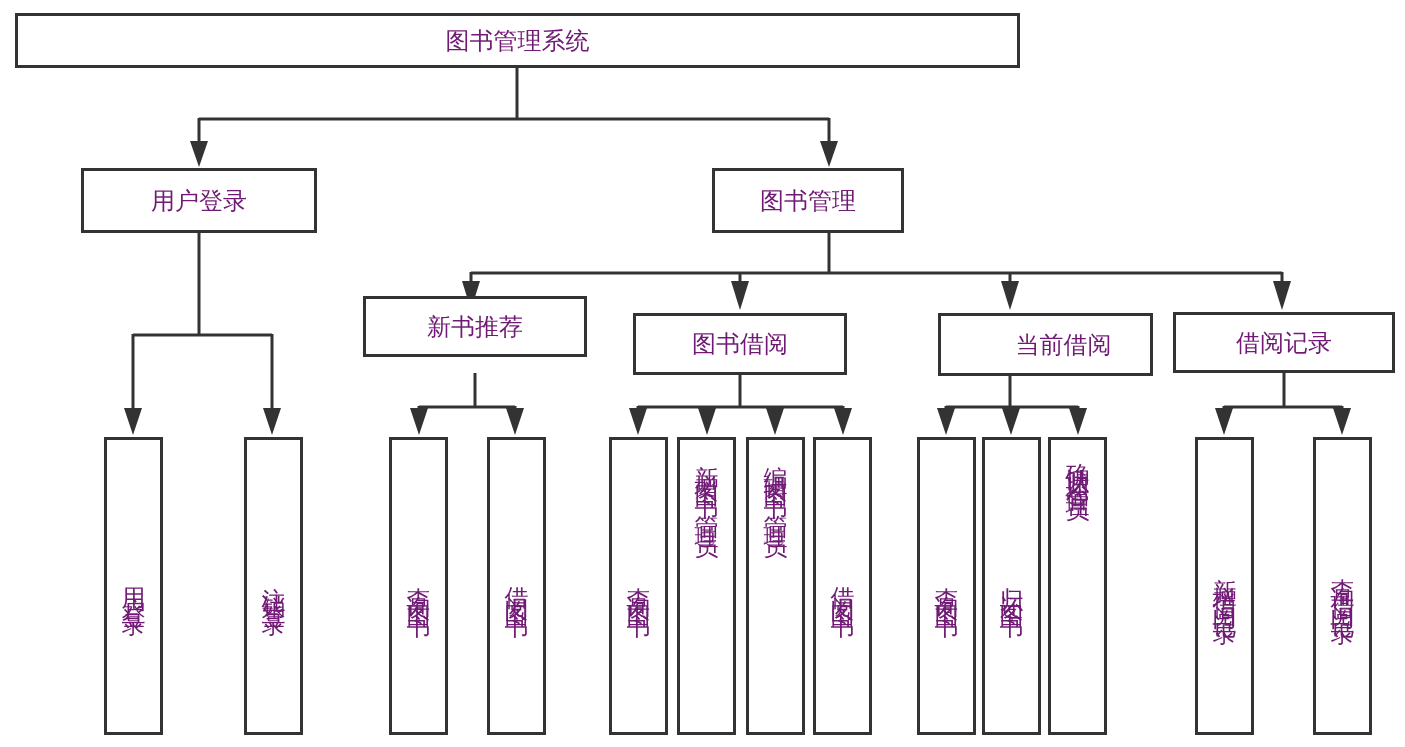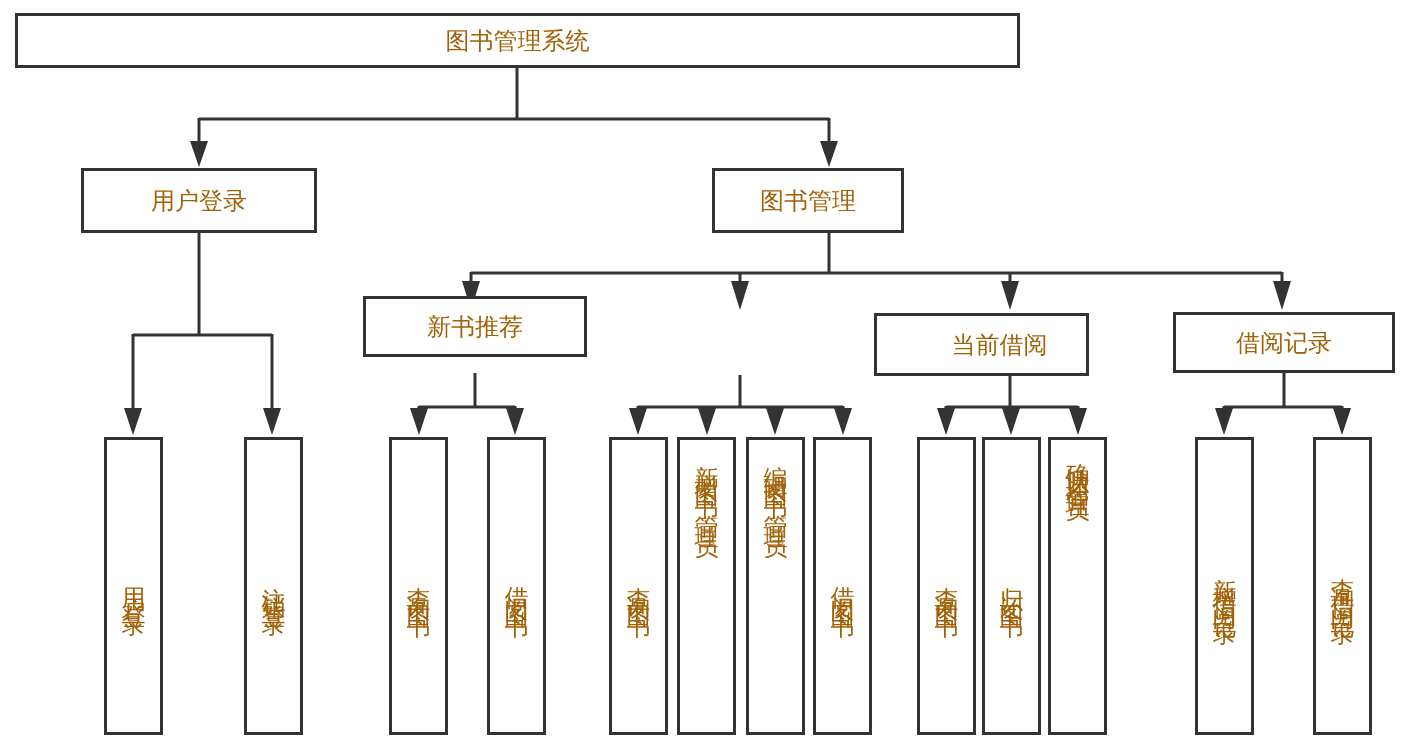--- a/index.html
+++ b/index.html
@@ -14,21 +14,21 @@
   #wires{position:absolute;left:0;top:0;width:1405px;height:747px;}
   .box{
     position:absolute;
     background:#fff;
     border:3px solid #333;
     box-sizing:border-box;
     display:flex;
     align-items:center;
     justify-content:center;
     font-size:24px;
-    color:#a16207;
+    color:#701a75;
     z-index:2;
     white-space:nowrap;
   }
   
   .vbox{
     writing-mode:vertical-rl;
     text-orientation:mixed;
     letter-spacing:9px;
     width:59px;
     top:437px;
@@ -45,21 +45,21 @@
     letter-spacing:5px;
   }
   
   #root{left:15px;top:13px;width:1005px;height:55px;}
   
   #n-login{left:81px;top:168px;width:236px;height:65px;}
   #n-mgmt{left:712px;top:168px;width:192px;height:65px;}
   
   #n-newbook{left:363px;top:296px;width:224px;height:61px;}
   #n-borrow{left:633px;top:313px;width:214px;height:62px;}
-  #n-current{left:874px;top:313px;width:215px;height:63px;padding-left:36px;}
+  #n-current{left:938px;top:313px;width:215px;height:63px;padding-left:36px;}
   #n-records{left:1173px;top:312px;width:222px;height:61px;}
   
   #leaf-a1{left:104px;}
   #leaf-a2{left:244px;}
   #leaf-b1{left:389px;}
   #leaf-b2{left:487px;}
   #leaf-c1{left:609px;}
   #leaf-c2{left:677px;}
   #leaf-c3{left:746px;}
   #leaf-c4{left:813px;}
@@ -164,20 +164,23 @@
   <div class="box" id="n-login">
     <span>用户登录</span>
   </div>
   <div class="box" id="n-mgmt">
     <span>图书管理</span>
   </div>
 
   <div class="box" id="n-newbook">
     <span>新书推荐</span>
   </div>
+  <div class="box" id="n-borrow">
+    <span>图书借阅</span>
+  </div>
   <div class="box" id="n-current">
     <span>当前借阅</span>
   </div>
   <div class="box" id="n-records">
     <span>借阅记录</span>
   </div>
 
   <div class="box vbox" id="leaf-a1">用户登录</div>
   <div class="box vbox" id="leaf-a2">注销登录</div>
 

